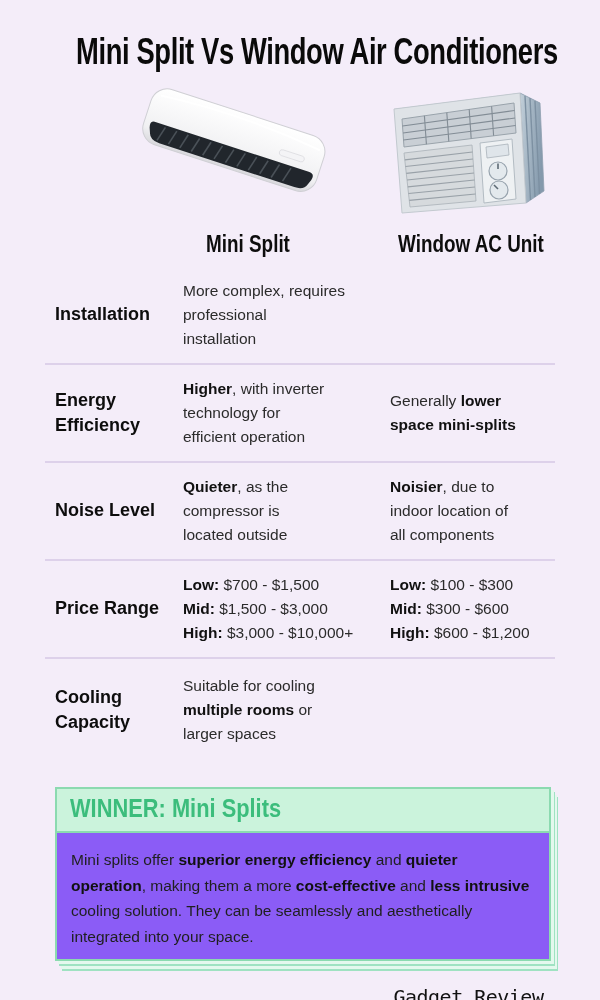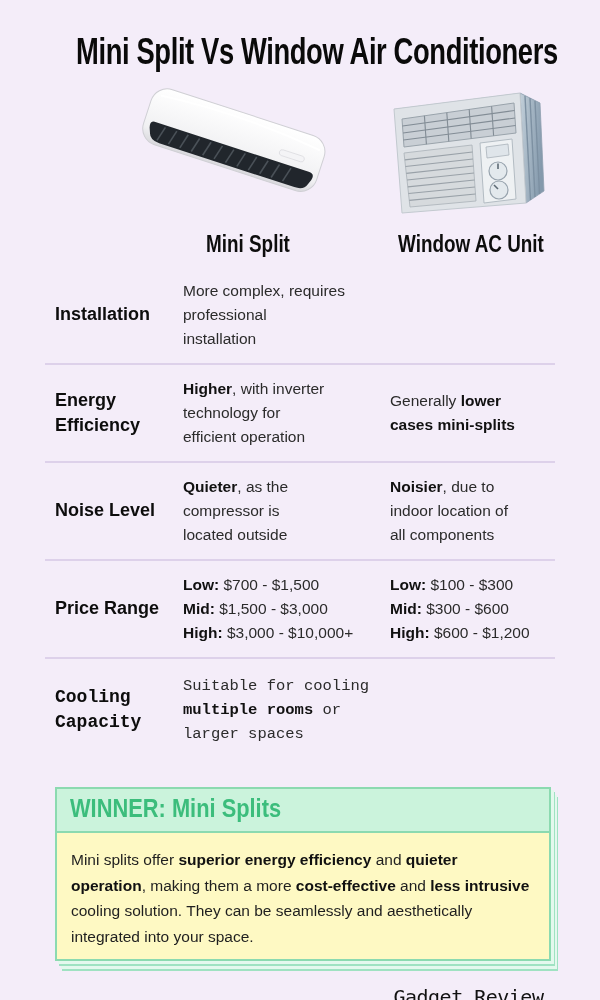--- a/index.html
+++ b/index.html
@@ -30,28 +30,28 @@
   }
   .col-header.mini { left:248px; }
   .col-header.window { left:471px; }
   
   .table { margin:4px 45px 0 45px; }
   .row {
     display:grid; grid-template-columns:128px 207px 1fr;
     align-items:center; height:98px; padding-left:10px;
     border-bottom:2px solid #ddd1ea;
   }
-  .row:last-child { border-bottom:none; height:102px;font-family:Liberation Mono, monospace; }
+  .row:last-child { border-bottom:none; height:102px; }
   .row-label { font-size:18px; font-weight:700; color:#0d0d0d; line-height:1.4; padding-right:8px; }
   .cell { font-size:15.5px; line-height:1.55; color:#2b2b2b; }
   .line { display:block; }
   .b { font-weight:700; color:#111; }
   
   .winner {
-    margin:26px 49px 0 55px; border:2px solid #8bdab0; background:#fef9c3;
+    margin:26px 49px 0 55px; border:2px solid #8bdab0; background:#8b5cf6;
     box-shadow:3px 3px 0 #e4f8ee, 4px 5px 0 #9fe2c2, 6px 8px 0 #e4f8ee, 7px 10px 0 #9fe2c2;
   }
   .winner-header { background:#cbf3dc; border-bottom:2px solid #8bdab0; padding:4px 13px 7px 13px; }
   .winner-header span {
     display:inline-block; white-space:nowrap;
     font-size:26px; font-weight:800; color:#3cbd7c;
     transform:scaleX(0.84); transform-origin:left center;
   }
   .winner-body { padding:14px 14px 9px 14px; font-size:15.5px; line-height:1.66; color:#1f1f1f; }
   
@@ -169,21 +169,21 @@
 
     <div class="row">
       <div class="row-label">Energy Efficiency</div>
       <div class="cell">
         <span class="line"><span class="b">Higher</span><span>, with inverter</span></span>
         <span class="line"><span>technology for</span></span>
         <span class="line"><span>efficient operation</span></span>
       </div>
       <div class="cell">
         <span class="line"><span>Generally </span><span class="b">lower</span></span>
-        <span class="line"><span class="b">cases mini-splits</span></span>
+        <span class="line"><span class="b">space mini-splits</span></span>
       </div>
     </div>
 
     <div class="row">
       <div class="row-label">Noise Level</div>
       <div class="cell">
         <span class="line"><span class="b">Quieter</span><span>, as the</span></span>
         <span class="line"><span>compressor is</span></span>
         <span class="line"><span>located outside</span></span>
       </div>

